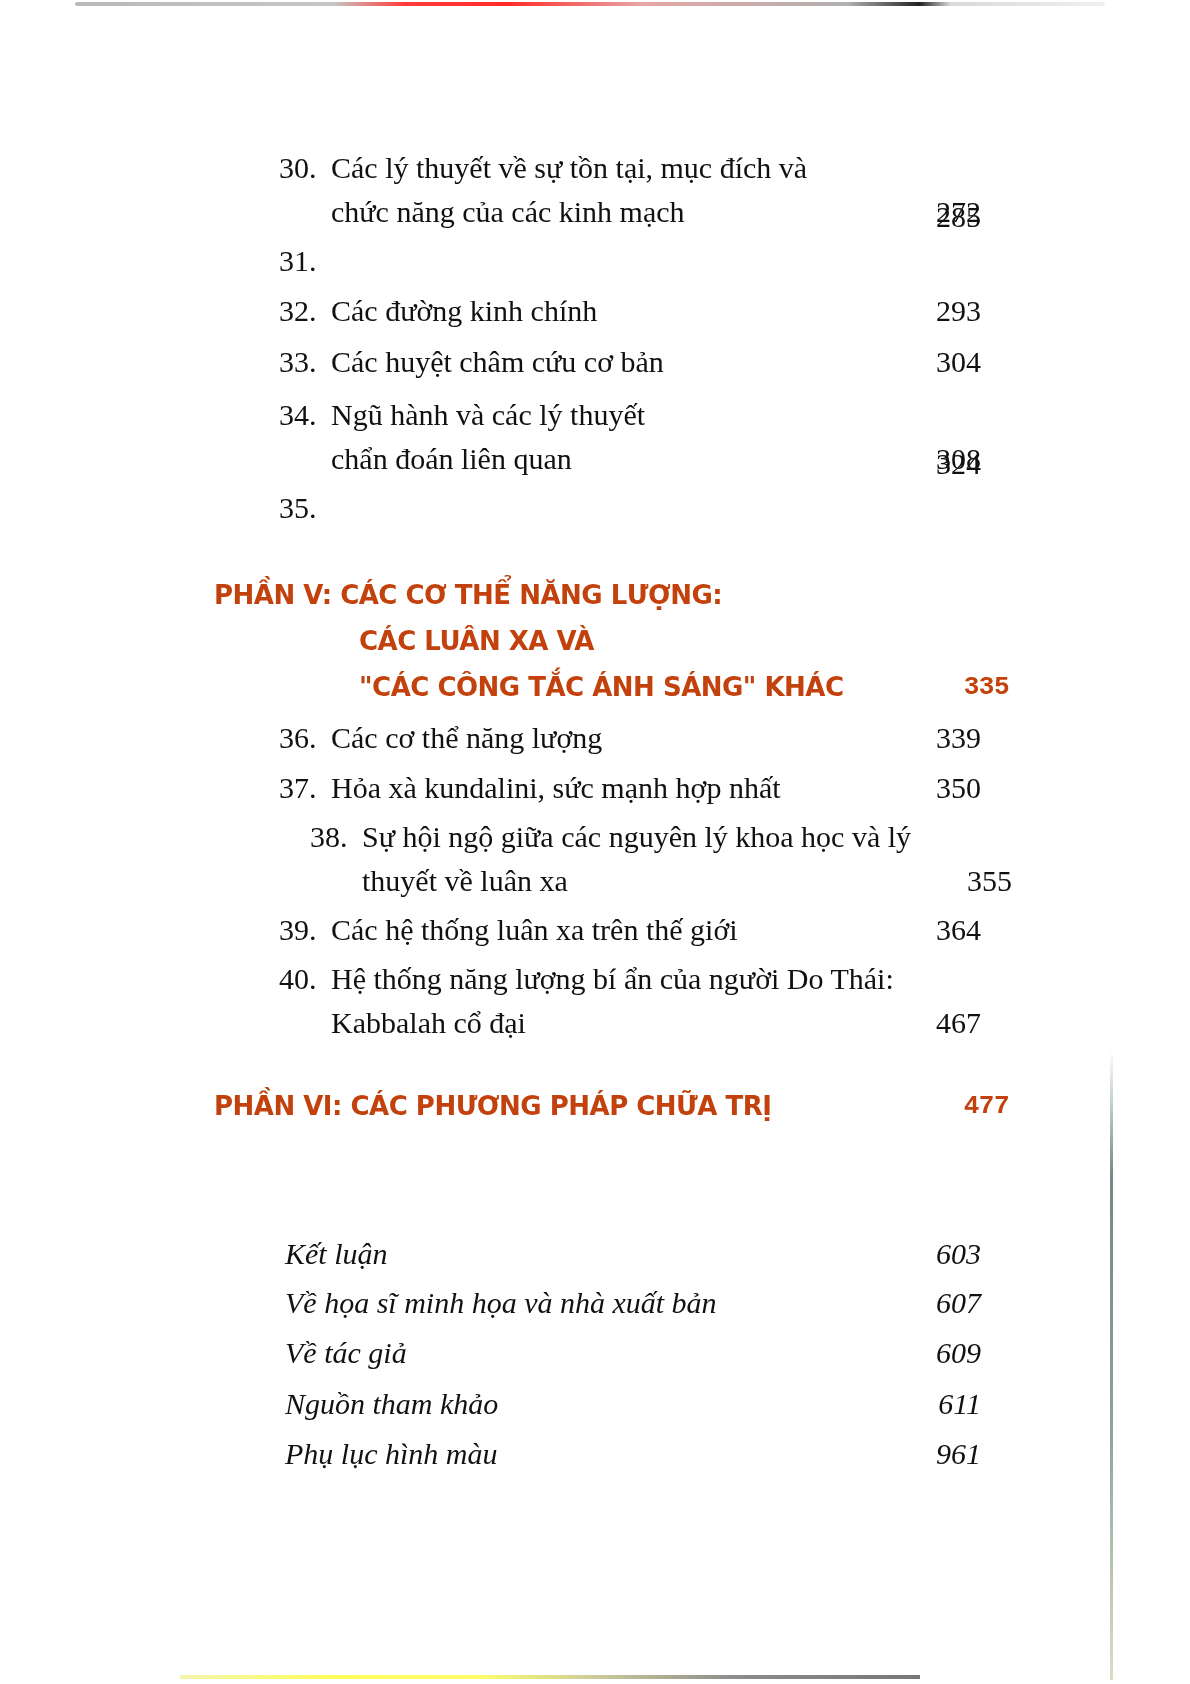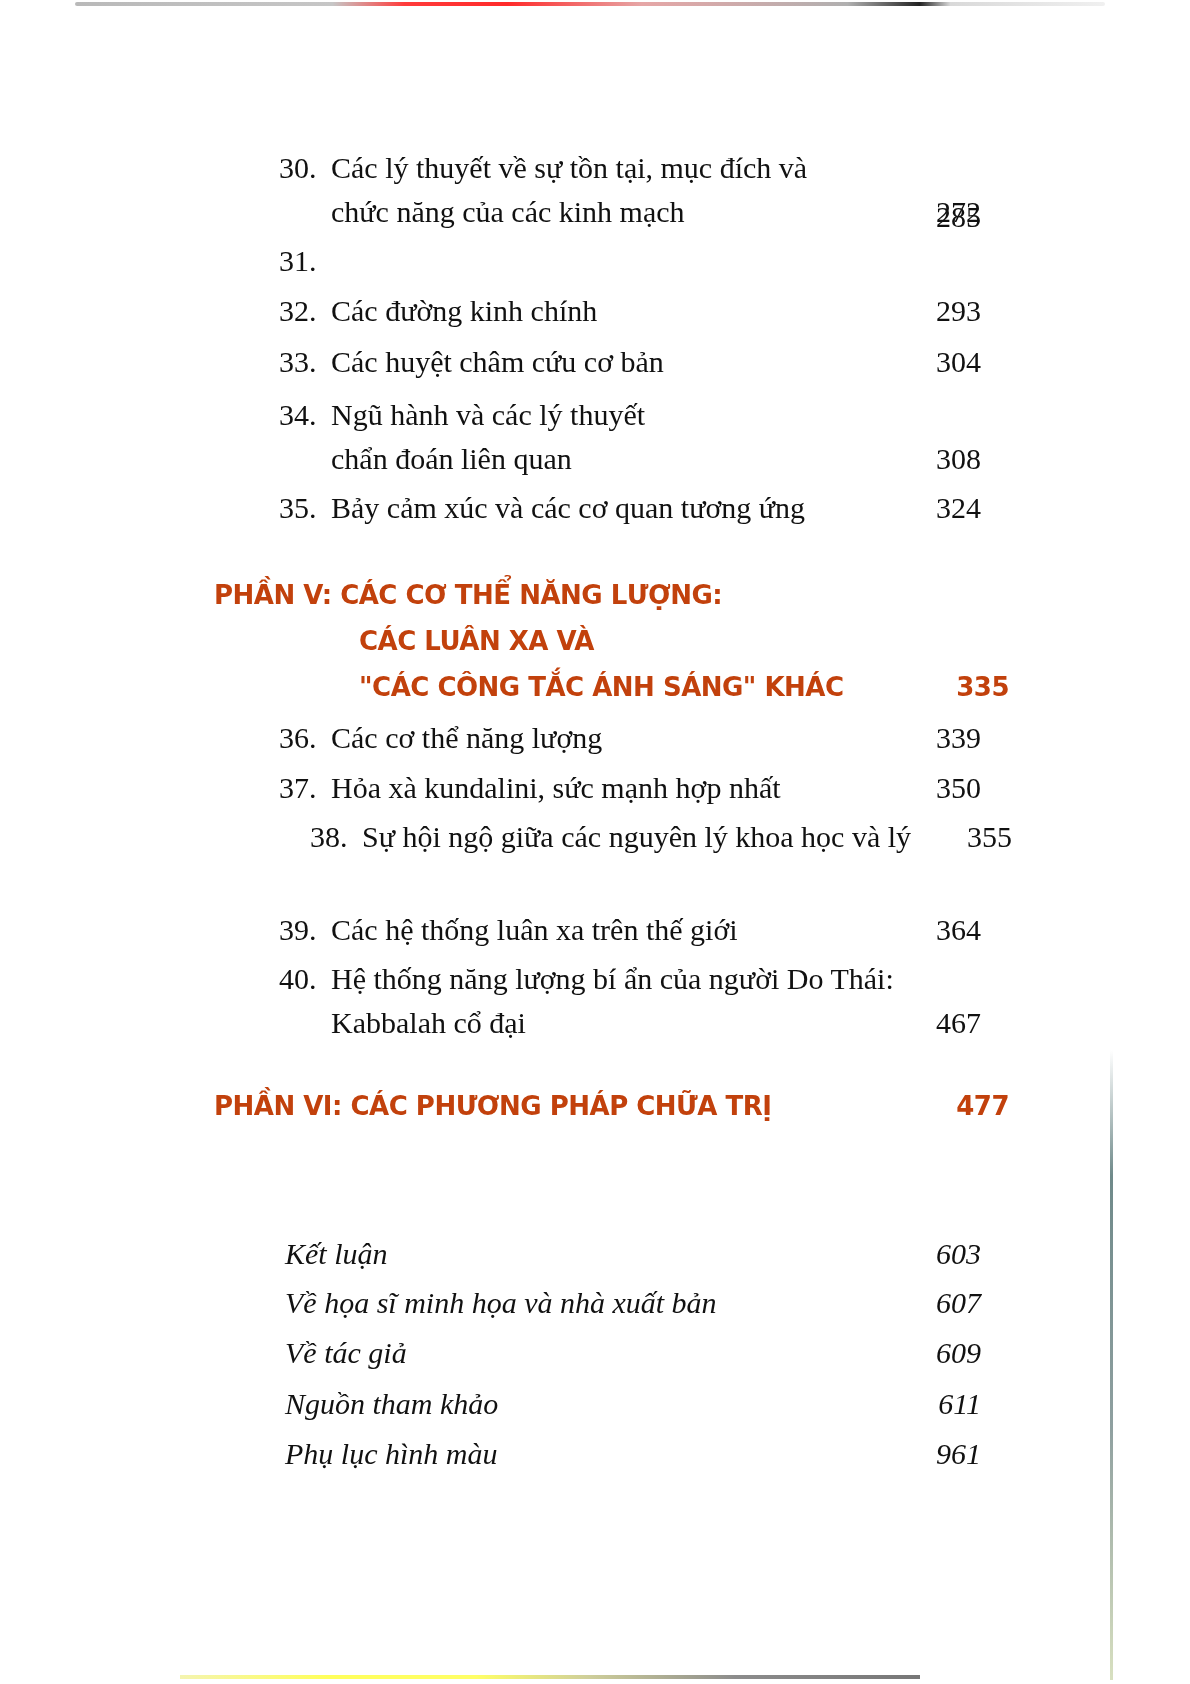--- a/index.html
+++ b/index.html
@@ -87,20 +87,21 @@
       display: block;
     }
     .part .part-rest {
       display: block;
       padding-left: 145px;
     }
     .part .page {
       position: absolute;
       right: 0;
       bottom: 0;
+      font-family: Liberation Mono, monospace;
     }
     .back {
       position: absolute;
       left: 285px;
       width: 696px;
       font-family: "Liberation Serif", "DejaVu Serif", serif;
       font-style: italic;
       font-size: 30px;
       line-height: 44px;
       color: #111;
@@ -146,21 +147,20 @@
 
   <div class="entry" style="top:393px;">
     <span class="num">34.</span>
     <span class="text">Ngũ hành và các lý thuyết</span>
     <span class="text">chẩn đoán liên quan</span>
     <span class="page">308</span>
   </div>
 
   <div class="entry" style="top:486px;">
     <span class="num">35.</span>
-    <span class="text">Bảy cảm xúc và các cơ quan tương ứng</span>
     <span class="page">324</span>
   </div>
 
   <div class="part" style="top:572px;">
     <span class="part-first">PHẦN V: CÁC CƠ THỂ NĂNG LƯỢNG:</span>
     <span class="part-rest">CÁC LUÂN XA VÀ</span>
     <span class="part-rest">"CÁC CÔNG TẮC ÁNH SÁNG" KHÁC</span>
     <span class="page">335</span>
   </div>
 
@@ -172,20 +172,21 @@
 
   <div class="entry" style="top:766px;">
     <span class="num">37.</span>
     <span class="text">Hỏa xà kundalini, sức mạnh hợp nhất</span>
     <span class="page">350</span>
   </div>
 
   <div class="entry" style="top:815px;margin-left:31px;">
     <span class="num">38.</span>
     <span class="text" style="width:640px;">Sự hội ngộ giữa các nguyên lý khoa học và lý</span>
+    <span class="text">thuyết về luân xa</span>
     <span class="page">355</span>
   </div>
 
   <div class="entry" style="top:908px;">
     <span class="num">39.</span>
     <span class="text">Các hệ thống luân xa trên thế giới</span>
     <span class="page">364</span>
   </div>
 
   <div class="entry" style="top:957px;">

